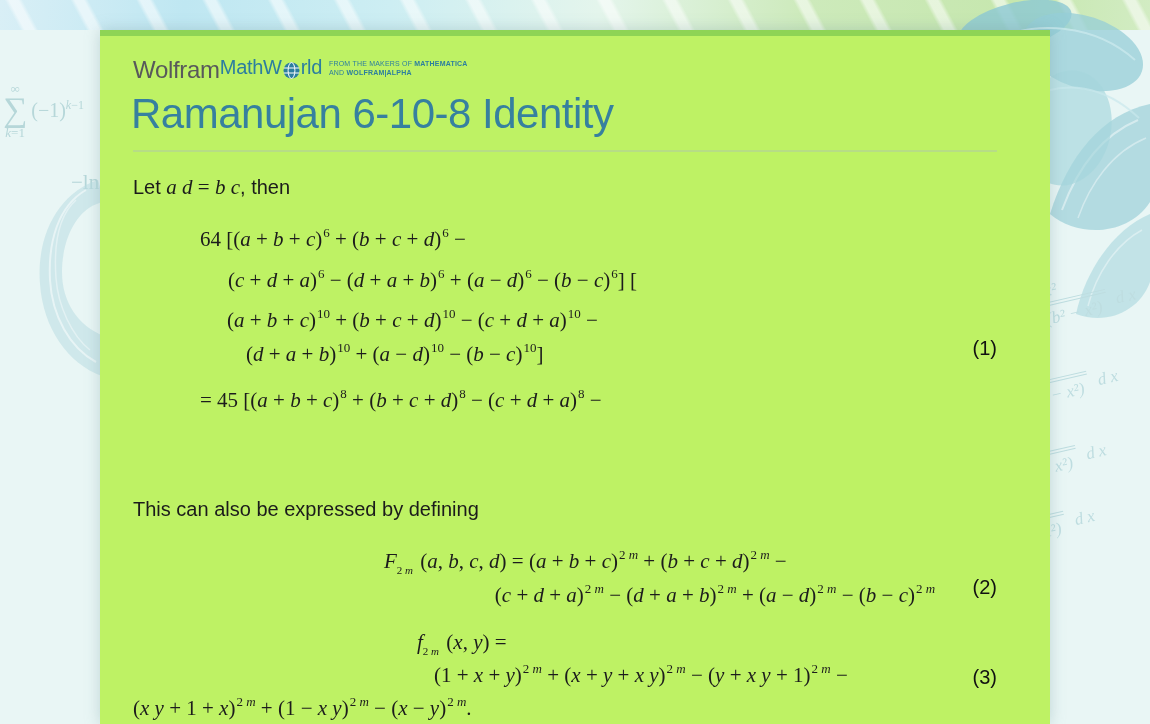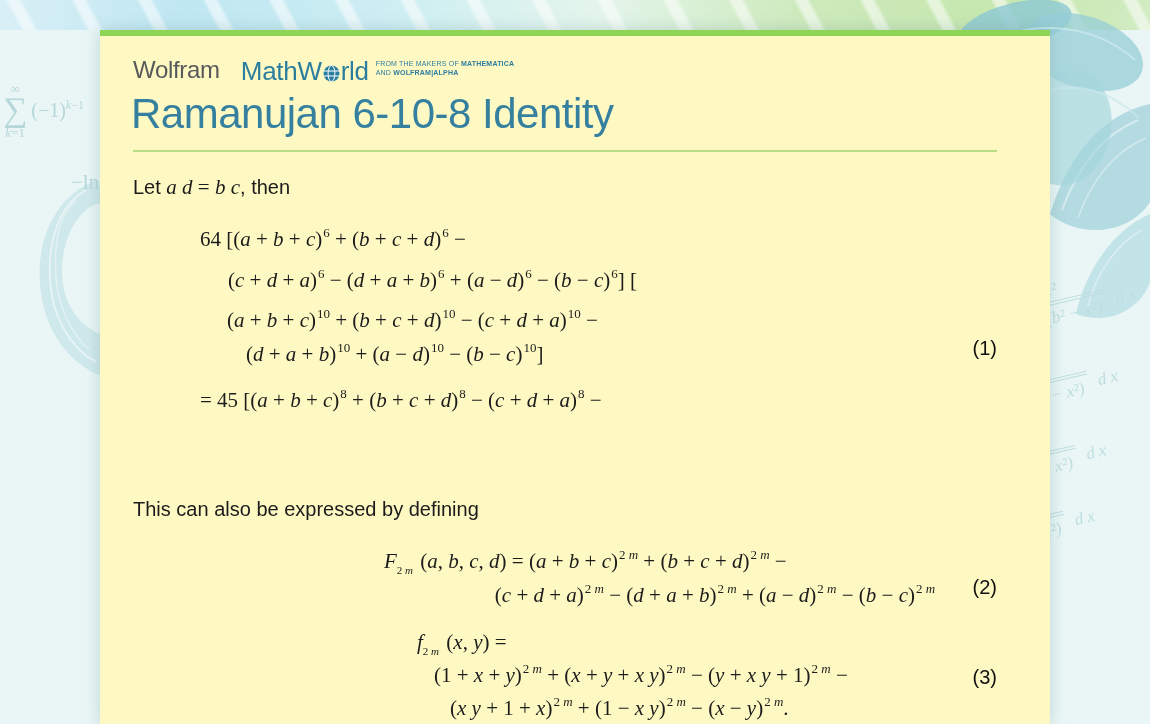--- a/index.html
+++ b/index.html
@@ -32,27 +32,27 @@
   .frag{ transform:rotate(-13deg); font-size:17px; font-style:italic; color:#bedde0; }
   .frag .ftop{ display:block; margin-left:6px; margin-bottom:1px; }
   .frag .row{ display:flex; align-items:flex-start; }
   .frag .rad{ border-top:4px double #bedde0; padding:3px 6px 0 2px; }
   .frag .dx{ margin-left:9px; margin-top:2px; }
   svg.decor{ position:absolute; z-index:1; }
   svg.petals{ z-index:2; }
   
   .card{
     position:absolute; left:100px; top:30px; width:950px; height:694px; z-index:3;
-    background:#fef9c3; border-top:6px solid #8ed455;
+    background:#bef264; border-top:6px solid #8ed455;
     box-shadow:0 0 14px rgba(110,150,155,.35);
   }
   
   .logo{ position:absolute; left:33px; top:20px; display:flex; align-items:flex-start; text-decoration:none; cursor:pointer; }
   .logo .wolfram{ font-size:24px; color:#58595b; letter-spacing:-.3px; }
-  .logo .mw{ font-size:26px; color:#2c7e9f; letter-spacing:-.3px; margin-left:21px; display:flex; align-items:center; }
+  .logo .mw{ font-size:20px; color:#2c7e9f; letter-spacing:-.3px; margin-left:0; display:flex; align-items:flex-end; }
   .logo .globe{ margin:4px 1px 0 1px; }
   .tagline{ margin-left:7px; margin-top:4px; font-size:7px; line-height:8.5px; color:#2c7e9f; letter-spacing:.2px; }
   .tagline b{ font-weight:bold; }
   
   .page-title{
     position:absolute; left:31px; top:52px; font-size:42px; line-height:52px;
     font-weight:500; color:#36809f; letter-spacing:-.5px;
   }
   .rule{ position:absolute; left:33px; top:114px; width:864px; height:2px; background:#b7dd86; }
   
@@ -72,21 +72,21 @@
   .eq1 .l0{ margin-left:67px; }
   .eq1 .l1{ margin-left:95px; margin-top:7px; }
   .eq1 .l2{ margin-left:94px; margin-top:6px; }
   .eq1 .l3{ margin-left:113px; }
   .eq1 .l4{ margin-left:67px; margin-top:12px; }
   .eq1 .l5{ margin-left:202px; margin-top:8px; }
   .eq2 .l0{ margin-left:251px; }
   .eq2 .l1{ margin-left:280px;text-align:center; }
   .eq3 .l0{ margin-left:284px; height:33px; line-height:33px; }
   .eq3 .l1{ margin-left:301px; height:33px; line-height:33px; }
-  .eq3 .l2{ margin-left:317px; height:33px; line-height:33px; }
+  .eq3 .l2{ height:33px; line-height:33px; }
   .eq-num{ position:absolute; right:20px; font-size:20px; color:#111; font-family:"Liberation Sans", sans-serif; }
   .eq1 .eq-num{ top:115px; } .eq2 .eq-num{ top:32px; } .eq3 .eq-num{ top:40px; }
 </style>
 </head>
 <body>
 
 <div class="banner"></div>
 
 <div class="bg-decor bg-sum">
   <span class="sig-col">

